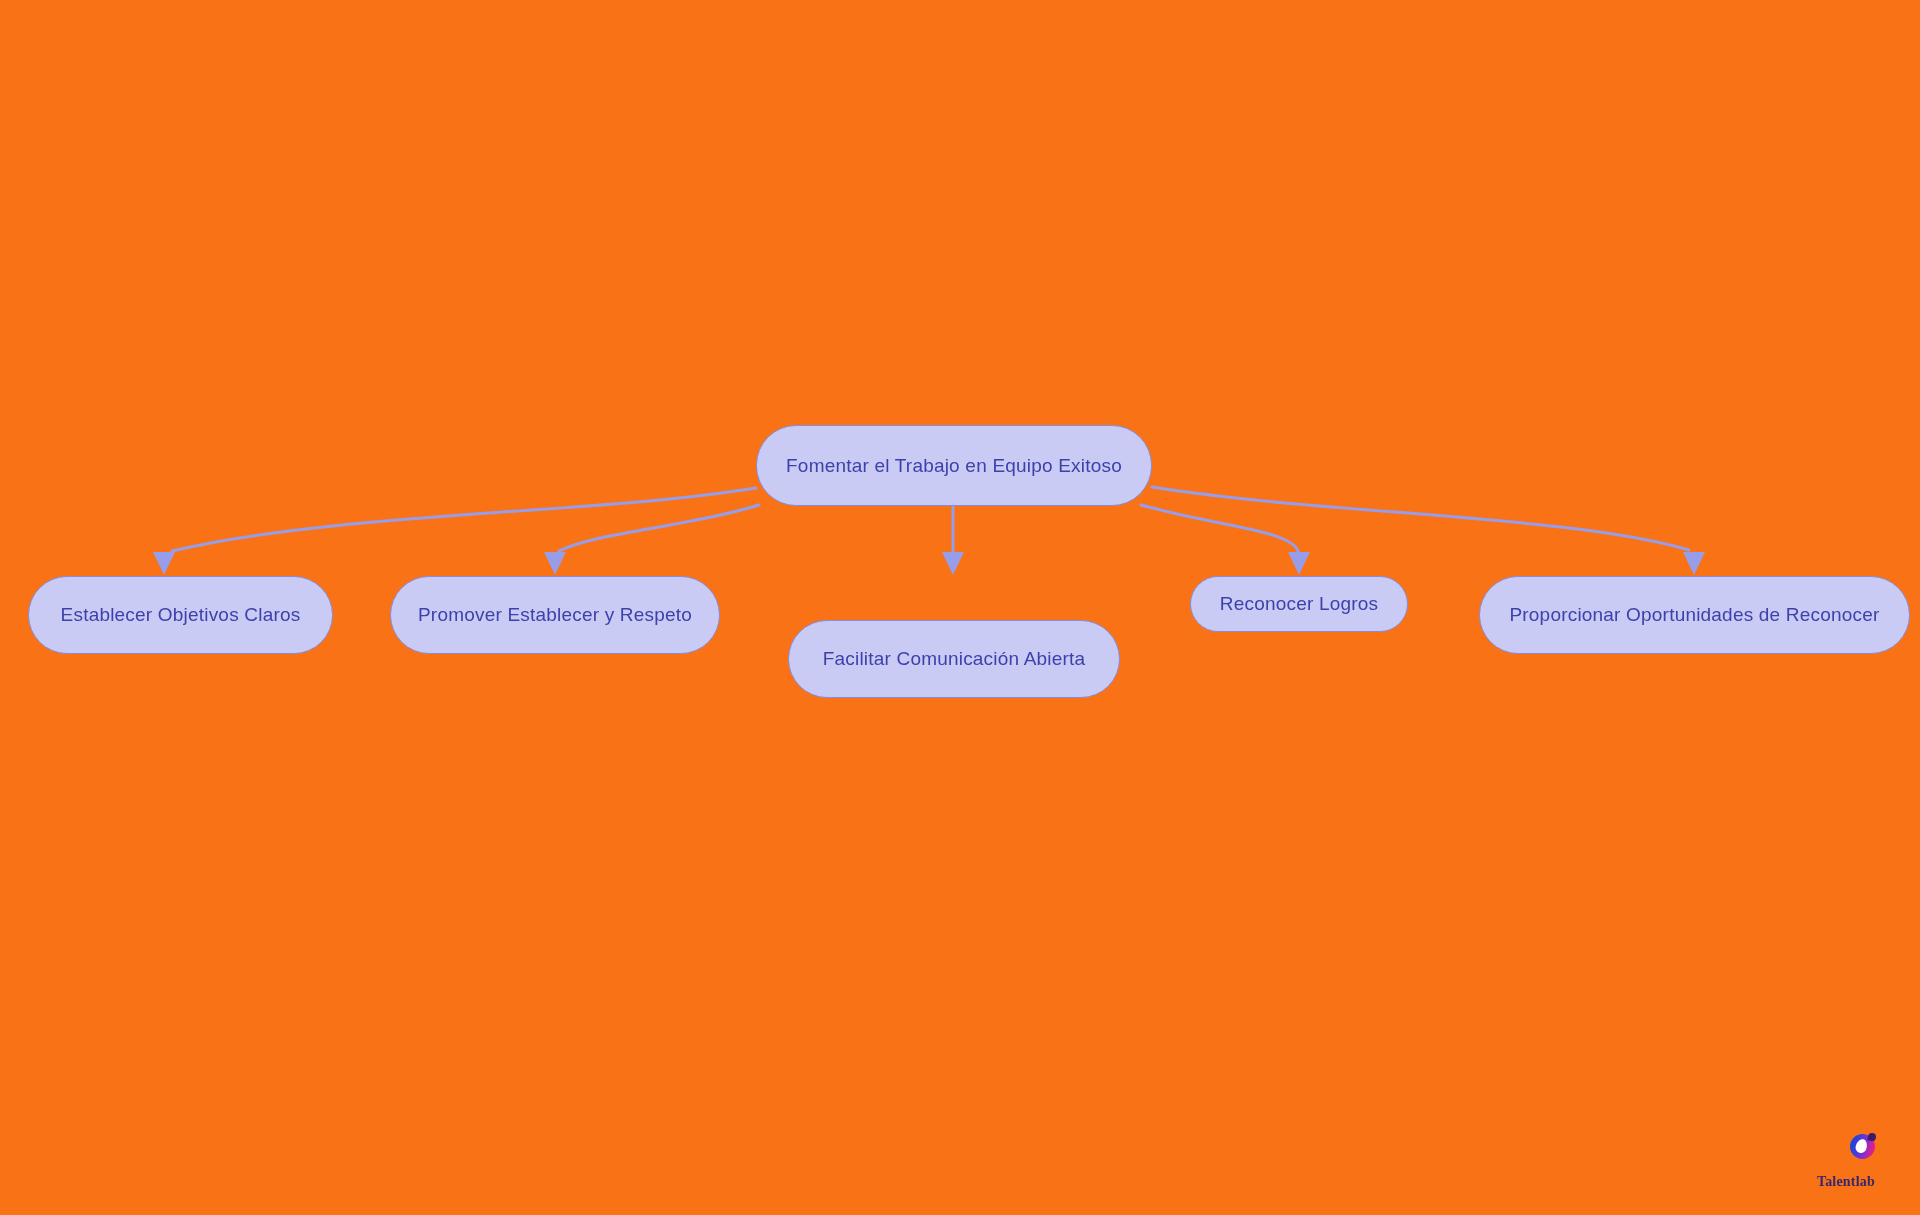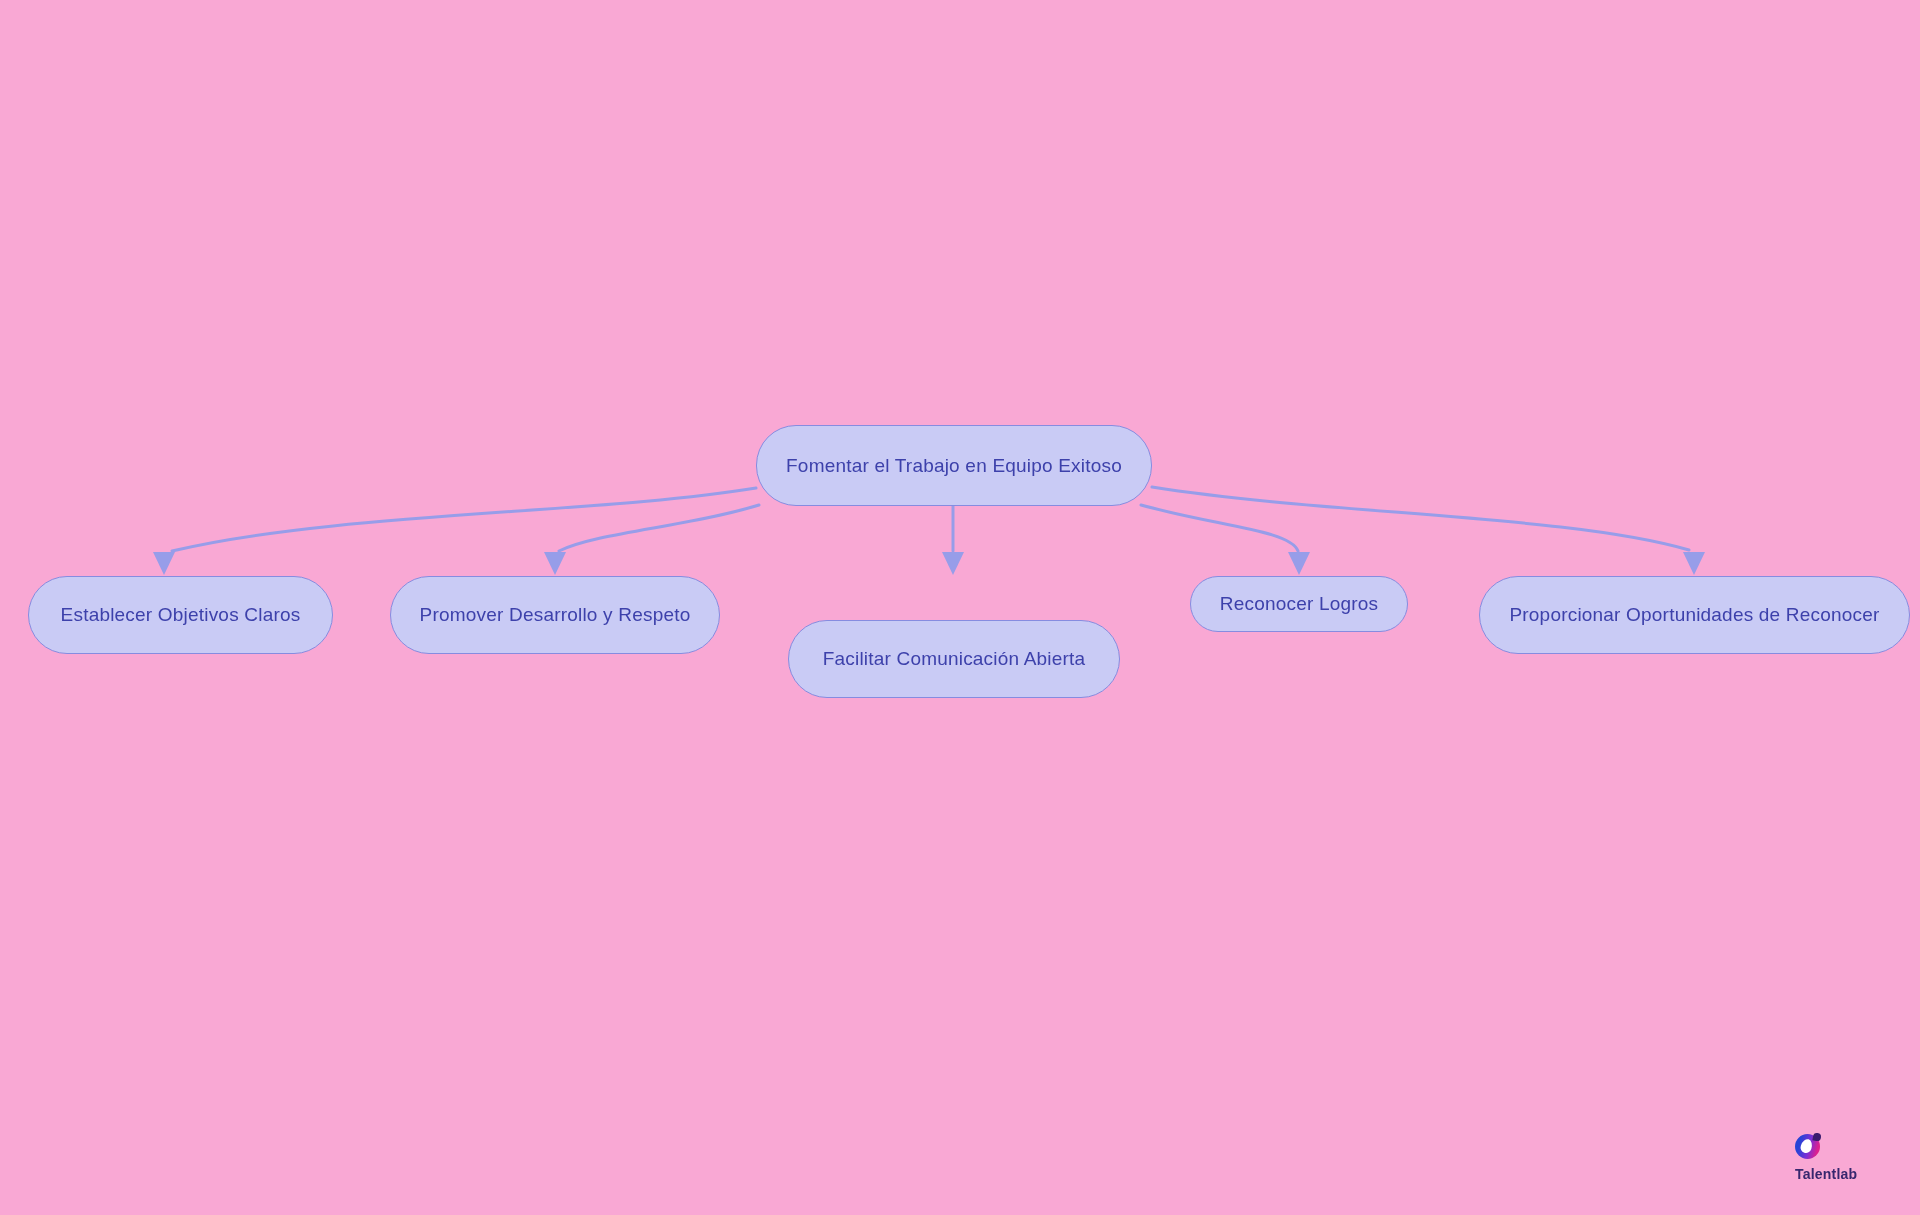--- a/index.html
+++ b/index.html
@@ -5,21 +5,21 @@
   html, body {
     margin: 0;
     padding: 0;
     background: #ffffff;
     font-family: "Liberation Sans", sans-serif;
   }
   .canvas {
     position: relative;
     width: 1920px;
     height: 1215px;
-    background: #f9a8d4;
+    background: #f97316;
     overflow: hidden;
   }
   .edge-layer {
     position: absolute;
     left: 0;
     top: 0;
     width: 1920px;
     height: 1215px;
     pointer-events: none;
   }
@@ -46,22 +46,23 @@
   .node-c3     { left: 1190px; top: 576px; width: 218px; height: 56px; }
   .node-c4     { left: 1479px; top: 576px; width: 431px; height: 78px; }
 
   .brand {
     position: absolute;
     left: 1795px;
     top: 1134px;
     width: 80px;
     display: flex;
     flex-direction: column;
-    align-items: flex-start;
-    gap: 7px;
+    align-items: flex-end;
+    gap: 15px;
+    font-family: Liberation Serif, serif;
   }
   .brand-icon {
     position: relative;
     width: 25px;
     height: 25px;
     border-radius: 50%;
     background: linear-gradient(105deg, #2743d6 22%, #7b2fd6 55%, #de1f8d 85%);
     overflow: visible;
   }
   .brand-icon::before {
@@ -120,21 +121,21 @@
 
   <div class="node node-root">
     <span>Fomentar el Trabajo en Equipo Exitoso</span>
   </div>
 
   <div class="node node-c0">
     <span>Establecer Objetivos Claros</span>
   </div>
 
   <div class="node node-c1">
-    <span>Promover Desarrollo y Respeto</span>
+    <span>Promover Establecer y Respeto</span>
   </div>
 
   <div class="node node-c2">
     <span>Facilitar Comunicación Abierta</span>
   </div>
 
   <div class="node node-c3">
     <span>Reconocer Logros</span>
   </div>
 

